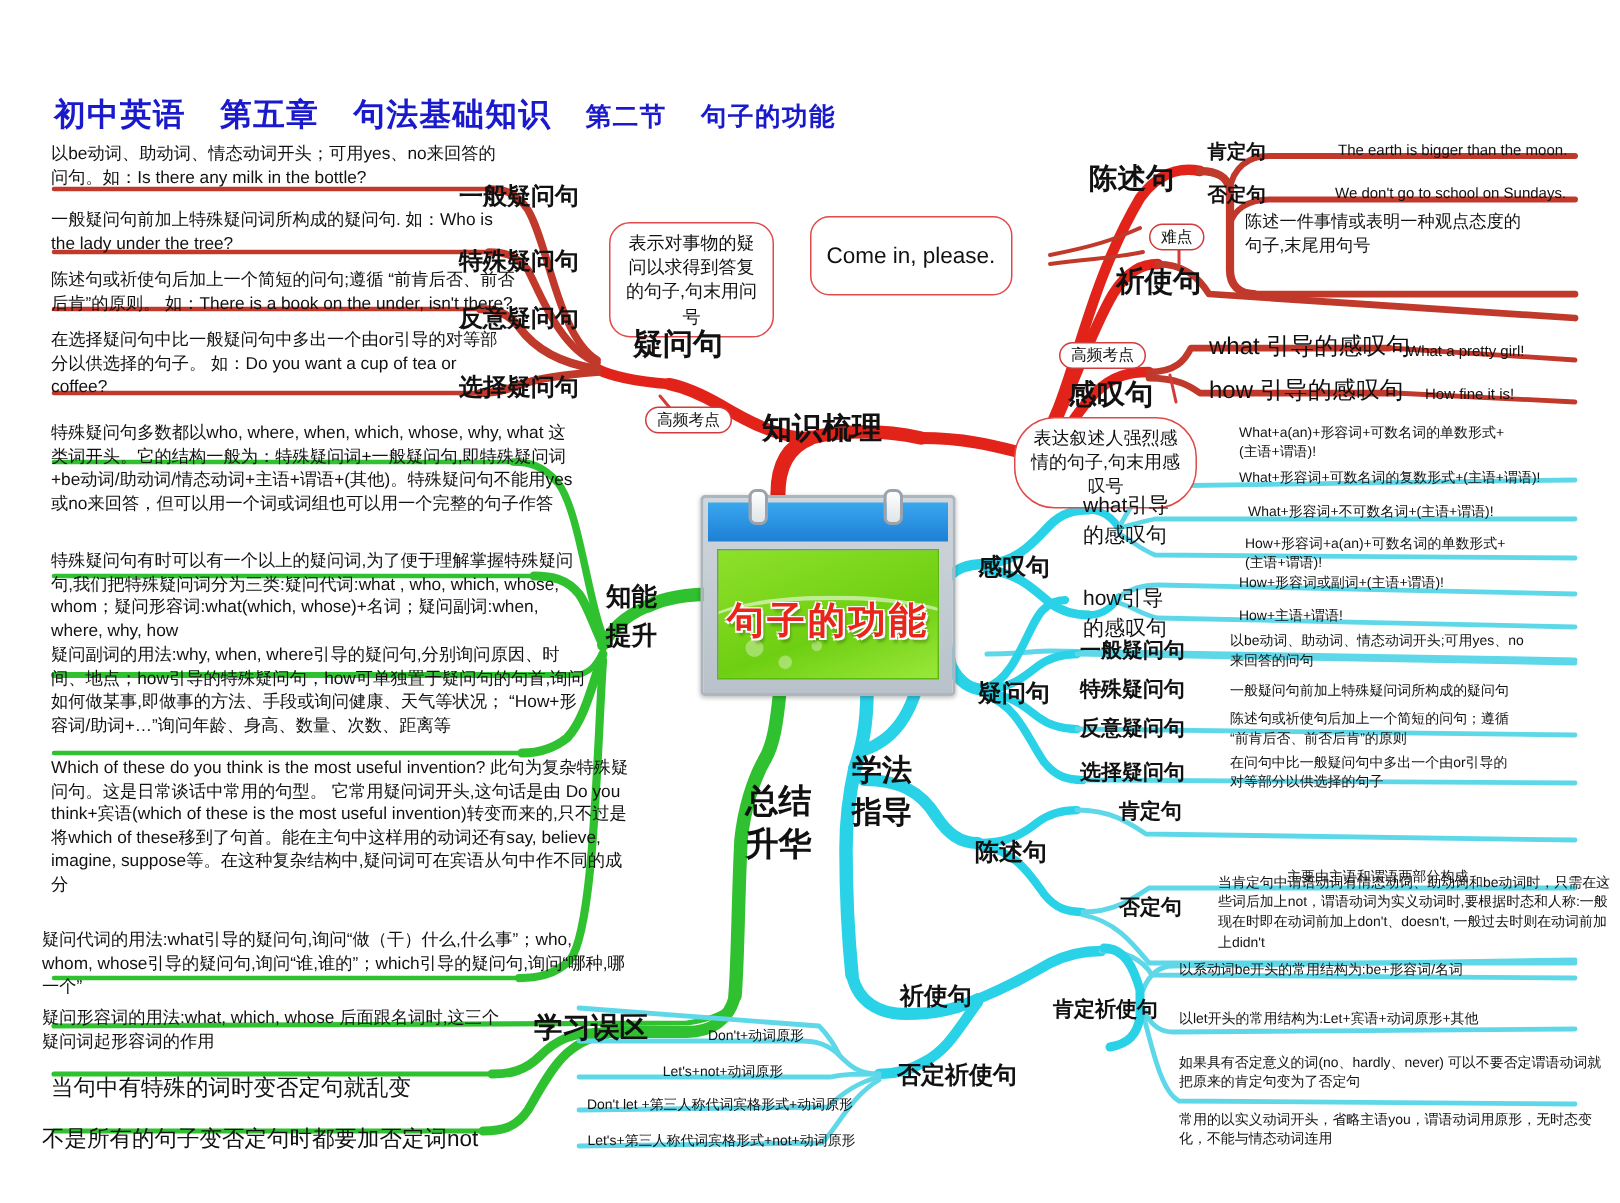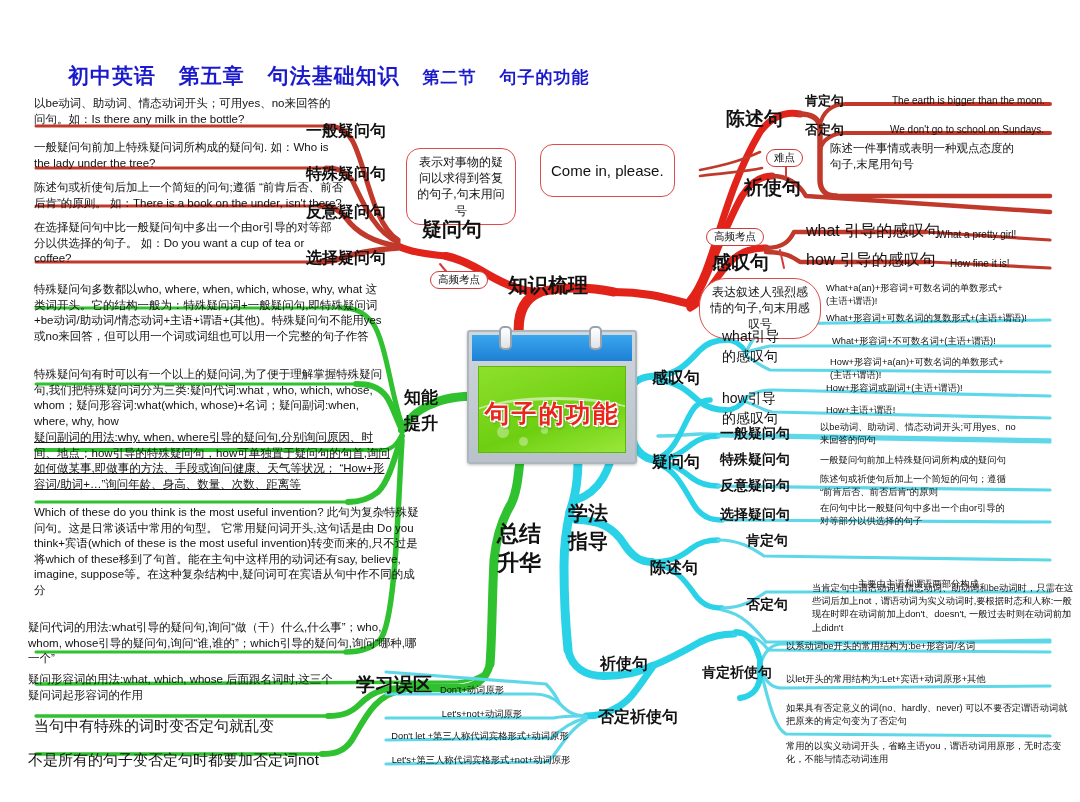--- a/index.html
+++ b/index.html
@@ -2,21 +2,21 @@
 <html><head>
 <meta charset="utf-8">
 <style>
   html,body{margin:0;padding:0;background:#fff;}
   body{width:1080px;height:802px;position:relative;overflow:hidden;
        font-family:"Liberation Sans","DejaVu Sans",sans-serif;color:#111;}
   #canvas{position:absolute;left:0;top:0;width:1080px;height:802px;}
   svg.wires{position:absolute;left:0;top:0;width:1080px;height:802px;pointer-events:none;}
 
   .t{position:absolute;}
-  .hdr{left:36px;top:62px;font-size:21px;font-weight:bold;color:#1a1acc;letter-spacing:1px;white-space:nowrap;margin-left:32px;}
+  .hdr{left:36px;top:62px;font-size:21px;font-weight:bold;color:#1a1acc;letter-spacing:1px;white-space:nowrap;}
   .hdr .seg{margin-right:16px;}
   .hdr .small{font-size:17px;}
 
   
   .leaf{position:absolute;font-size:11.5px;line-height:1.35;color:#111;}
   .node{position:absolute;font-weight:bold;white-space:nowrap;}
   .sz20{font-size:20px;}
   .sz16{font-size:16px;}
   .sz14{font-size:14px;}
   .sz13{font-size:13px;}
@@ -212,21 +212,21 @@
   <div class="node sz16" style="left:306px;top:248px;">选择疑问句</div>
 
   <div class="bubble" style="left:406px;top:148px;width:92px;">表示对事物的疑问以求得到答复的句子,句末用问号</div>
   <div class="node sz20" style="left:422px;top:216px;">疑问句</div>
   <div class="pill" style="left:430px;top:271px;">高频考点</div>
 
   <div class="node sz20" style="left:508px;top:272px;">知识梳理</div>
 
   <div class="leaf" style="left:34px;top:282px;width:350px;">特殊疑问句多数都以who, where, when, which, whose, why, what 这类词开头。它的结构一般为：特殊疑问词+一般疑问句,即特殊疑问词+be动词/助动词/情态动词+主语+谓语+(其他)。特殊疑问句不能用yes或no来回答，但可以用一个词或词组也可以用一个完整的句子作答</div>
   <div class="leaf" style="left:34px;top:367px;width:352px;">特殊疑问句有时可以有一个以上的疑问词,为了便于理解掌握特殊疑问句,我们把特殊疑问词分为三类:疑问代词:what , who, which, whose, whom；疑问形容词:what(which, whose)+名词；疑问副词:when, where, why, how</div>
-  <div class="leaf" style="left:34px;top:430px;width:356px;text-decoration:underline;">疑问副词的用法:why, when, where引导的疑问句,分别询问原因、时间、地点；how引导的特殊疑问句，how可单独置于疑问句的句首,询问如何做某事,即做事的方法、手段或询问健康、天气等状况； “How+形容词/助词+…”询问年龄、身高、数量、次数、距离等</div>
+  <div class="leaf" style="left:34px;top:430px;width:356px;">疑问副词的用法:why, when, where引导的疑问句,分别询问原因、时间、地点；how引导的特殊疑问句，how可单独置于疑问句的句首,询问如何做某事,即做事的方法、手段或询问健康、天气等状况； “How+形容词/助词+…”询问年龄、身高、数量、次数、距离等</div>
   <div class="leaf" style="left:34px;top:505px;width:386px;">Which of these do you think is the most useful invention?
 此句为复杂特殊疑问句。这是日常谈话中常用的句型。
 它常用疑问词开头,这句话是由 Do you think+宾语(which of these is the most useful invention)转变而来的,只不过是将which of these移到了句首。能在主句中这样用的动词还有say, believe, imagine, suppose等。在这种复杂结构中,疑问词可在宾语从句中作不同的成分</div>
   <div class="leaf" style="left:28px;top:672px;width:310px;">疑问形容词的用法:what, which, whose 后面跟名词时,这三个疑问词起形容词的作用</div>
   <div class="leaf" style="left:28px;top:620px;width:390px;">疑问代词的用法:what引导的疑问句,询问“做（干）什么,什么事”；who, whom, whose引导的疑问句,询问“谁,谁的”；which引导的疑问句,询问“哪种,哪一个”</div>
 
   <div class="node sz17" style="left:404px;top:386px;font-size:17px;">知能</div>
   <div class="node sz17" style="left:404px;top:412px;font-size:17px;">提升</div>
 
   <div class="node" style="left:497px;top:519px;font-size:22px;">总结</div>
@@ -243,21 +243,21 @@
   <div class="rt rt-en" style="left:890px;top:123px;width:190px;">We don't go to school on Sundays.</div>
   <div class="rt" style="left:830px;top:140px;width:220px;font-size:11.5px;white-space:pre-line;">陈述一件事情或表明一种观点态度的
 句子,末尾用句号</div>
 
   <div class="quote" style="left:540px;top:144px;">Come in, please.</div>
   <div class="pill" style="left:766px;top:149px;">难点</div>
   <div class="node" style="left:744px;top:175px;font-size:19px;">祈使句</div>
 
   <div class="pill" style="left:706px;top:228px;">高频考点</div>
   <div class="node" style="left:712px;top:250px;font-size:19px;">感叹句</div>
-  <div class="bubble" style="left:699px;top:278px;width:104px;border-radius:27px;">表达叙述人强烈感情的句子,句末用感叹号</div>
+  <div class="bubble" style="left:676px;top:278px;width:104px;border-radius:27px;">表达叙述人强烈感情的句子,句末用感叹号</div>
   <div class="node sz16" style="left:806px;top:221px;font-weight:normal;">what 引导的感叹句</div>
   <div class="rt rt-en" style="left:938px;top:228px;width:140px;">What a pretty girl!</div>
   <div class="node sz16" style="left:806px;top:250px;font-weight:normal;">how 引导的感叹句</div>
   <div class="rt rt-en" style="left:950px;top:257px;width:128px;">How fine it is!</div>
 
   <div class="node sz16" style="left:652px;top:368px;">感叹句</div>
 
   <div class="node sz14" style="left:722px;top:328px;font-weight:normal;">what引导</div>
   <div class="node sz14" style="left:722px;top:348px;font-weight:normal;">的感叹句</div>
   <div class="rt" style="left:826px;top:282px;width:244px;white-space:pre-line;">What+a(an)+形容词+可数名词的单数形式+
@@ -293,21 +293,21 @@
 
   <div class="node sz16" style="left:600px;top:654px;">祈使句</div>
 
   <div class="node sz14" style="left:702px;top:664px;">肯定祈使句</div>
   <div class="rt" style="left:786px;top:640px;width:288px;">以系动词be开头的常用结构为:be+形容词/名词</div>
   <div class="rt" style="left:786px;top:673px;width:288px;">以let开头的常用结构为:Let+宾语+动词原形+其他</div>
   <div class="rt" style="left:786px;top:702px;width:290px;">如果具有否定意义的词(no、hardly、never) 可以不要否定谓语动词就把原来的肯定句变为了否定句</div>
   <div class="rt" style="left:786px;top:740px;width:292px;">常用的以实义动词开头，省略主语you，谓语动词用原形，无时态变化，不能与情态动词连用</div>
 
   <div class="node sz16" style="left:598px;top:707px;">否定祈使句</div>
-  <div class="rt ctr" style="left:392px;top:684px;width:160px;">Don't+动词原形</div>
+  <div class="rt ctr" style="left:392px;top:684px;width:160px;padding-left:32px;">Don't+动词原形</div>
   <div class="rt ctr" style="left:392px;top:708px;width:180px;">Let's+not+动词原形</div>
   <div class="rt ctr" style="left:380px;top:730px;width:200px;">Don't let +第三人称代词宾格形式+动词原形</div>
   <div class="rt ctr" style="left:376px;top:754px;width:210px;">Let's+第三人称代词宾格形式+not+动词原形</div>
 
   <div class="node" style="left:568px;top:500px;font-size:20px;">学法</div>
   <div class="node" style="left:568px;top:528px;font-size:20px;">指导</div>
 
 </div>
 
 </body></html>

